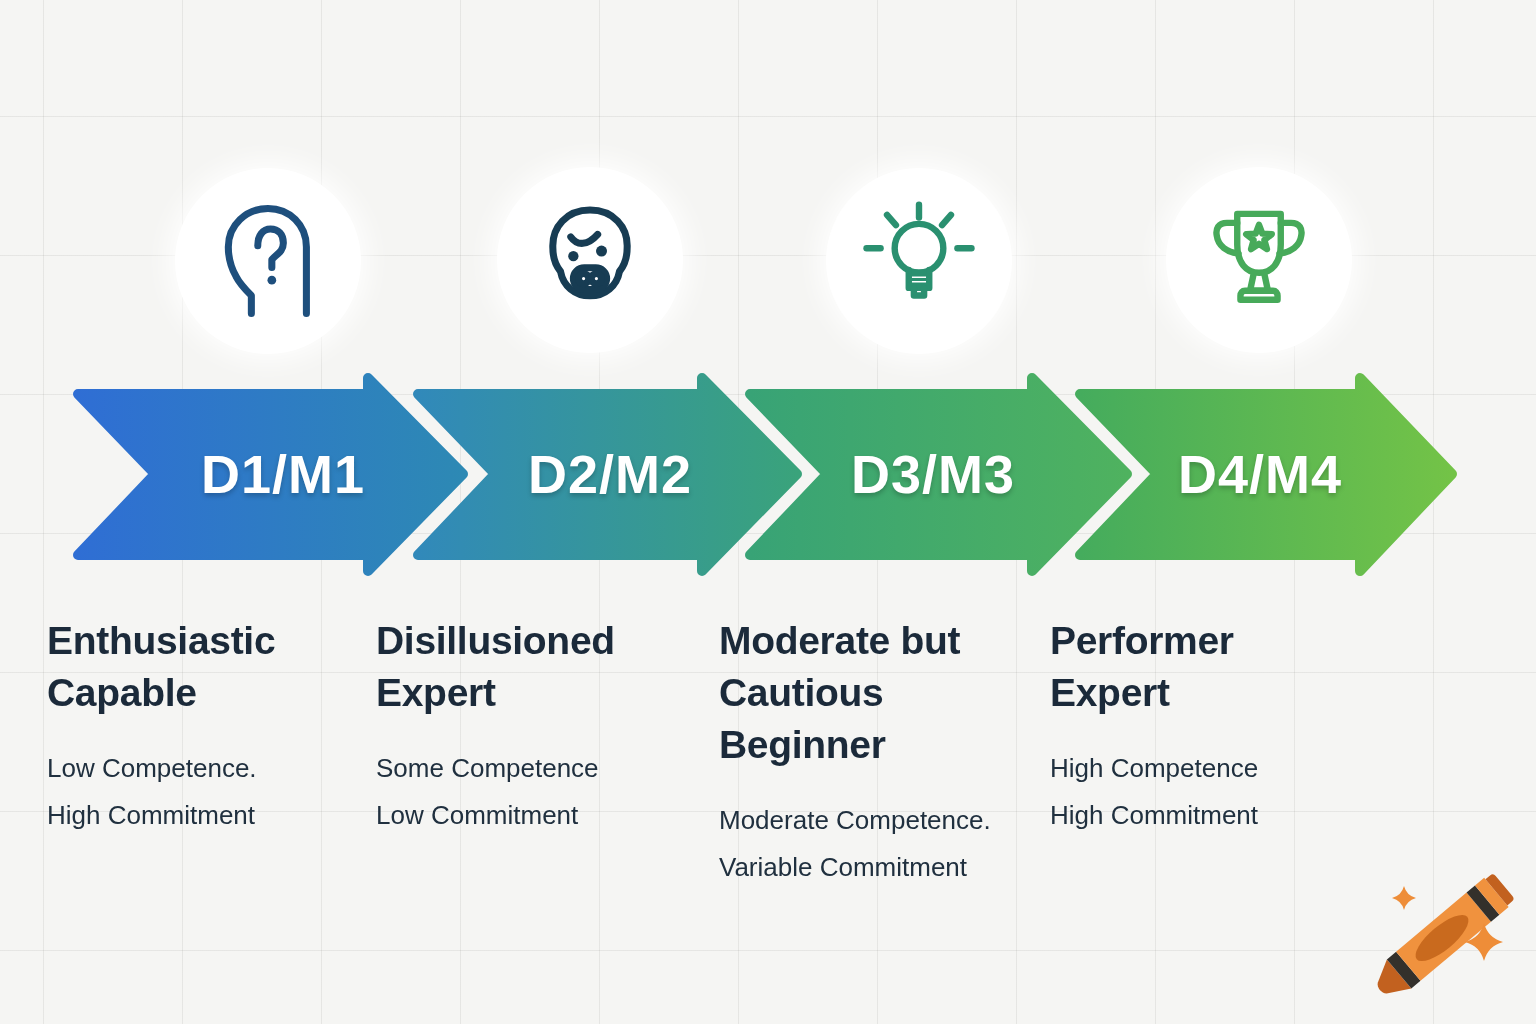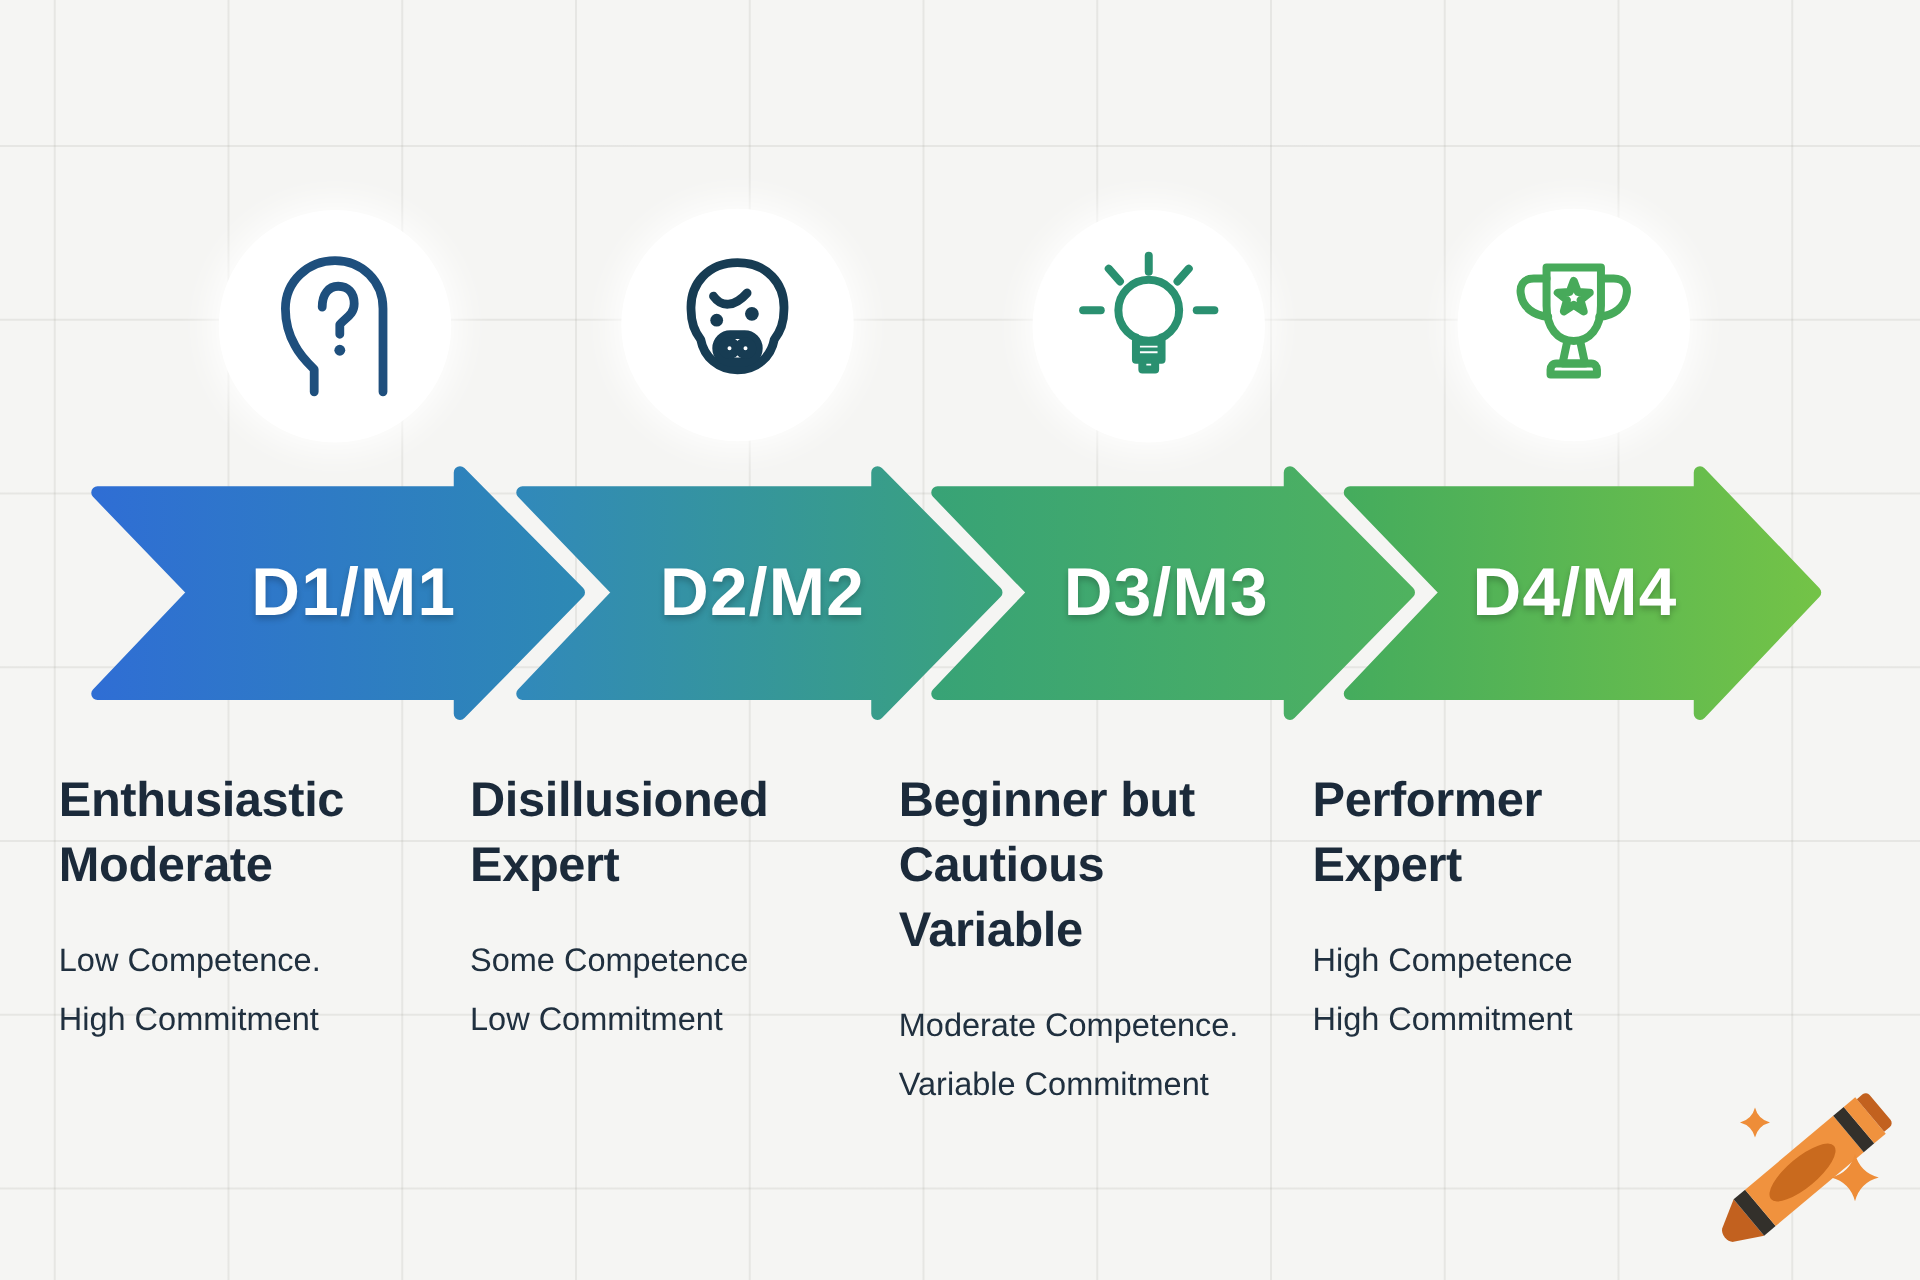--- a/index.html
+++ b/index.html
@@ -147,44 +147,44 @@
   </svg>
 
   <div class="arrow-label" style="left:163px;">D1/M1</div>
   <div class="arrow-label" style="left:490px;">D2/M2</div>
   <div class="arrow-label" style="left:813px;">D3/M3</div>
   <div class="arrow-label" style="left:1140px;">D4/M4</div>
 
   <div class="col" style="left:47px;">
     <div class="col-title">
       <div>Enthusiastic</div>
-      <div>Moderate</div>
+      <div>Capable</div>
     </div>
     <div class="col-desc">
       <div>Low Competence.</div>
       <div>High Commitment</div>
     </div>
   </div>
 
   <div class="col" style="left:376px;">
     <div class="col-title">
       <div>Disillusioned</div>
       <div>Expert</div>
     </div>
     <div class="col-desc">
       <div>Some Competence</div>
       <div>Low Commitment</div>
     </div>
   </div>
 
   <div class="col" style="left:719px;">
     <div class="col-title">
-      <div>Beginner but</div>
+      <div>Moderate but</div>
       <div>Cautious</div>
-      <div>Variable</div>
+      <div>Beginner</div>
     </div>
     <div class="col-desc">
       <div>Moderate Competence.</div>
       <div>Variable Commitment</div>
     </div>
   </div>
 
   <div class="col" style="left:1050px;">
     <div class="col-title">
       <div>Performer</div>

